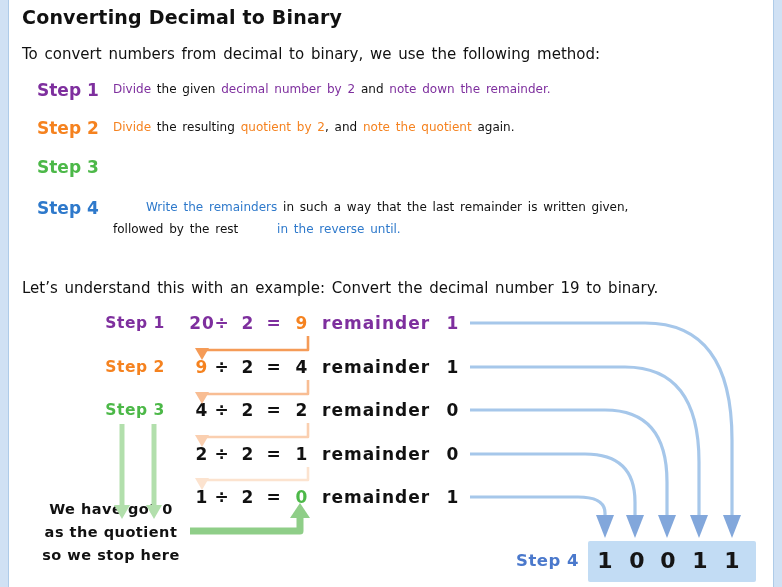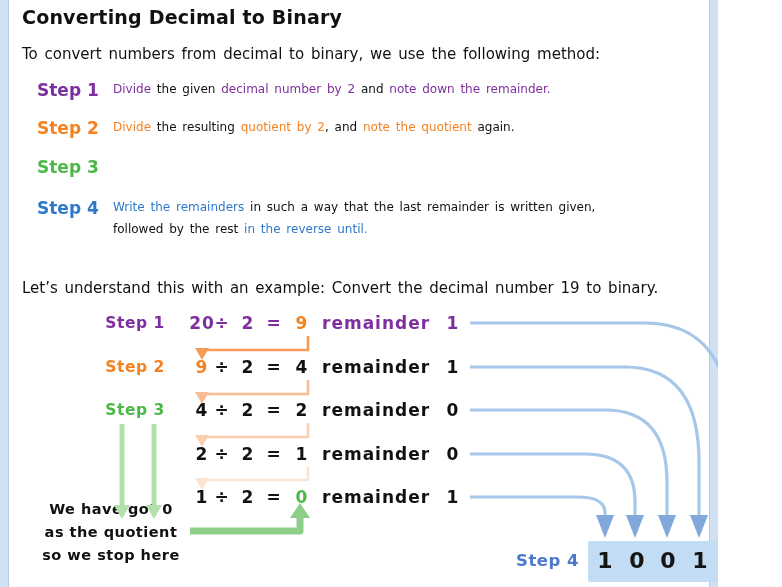--- a/index.html
+++ b/index.html
@@ -1,32 +1,32 @@
 <!DOCTYPE html>
 <html style="--purple: #7E2F9E; --orange: #F5821F; --green: #4CB848; --blue: #2E79CB; --label_blue: #4B79CC; --arrow_blue: #A6C7EA; --arrowhead_blue: #82A7DB; --box_blue: #C2DCF4; --border_blue: #D0E1F4; --border_line: #AECBE8; --bracket1: #F59B57; --bracket2: #F8BD93; --bracket3: #FACFB0; --bracket4: #FCE3CF; --green_light: #B2DFAC; --green_arrow: #8FCE88;"><head>
 <meta charset="utf-8">
 <style>
   html,body{margin:0;padding:0;background:#fff;}
   .page{
-    position:relative;width:718px;height:587px;background:#ffffff;
+    position:relative;width:782px;height:587px;background:#ffffff;
     font-family:"DejaVu Sans",sans-serif;color:#111;overflow:hidden;
   }
   .edge{position:absolute;top:0;bottom:0;width:8px;background:var(--border_blue);}
   .edge.left{left:0;border-right:1px solid var(--border_line);}
   .edge.right{right:0;border-left:1px solid var(--border_line);}
   .abs{position:absolute;}
   .title{left:22px;top:6px;font-size:19px;font-weight:bold;letter-spacing:.2px;}
   .intro{left:22px;top:45px;font-size:15px;word-spacing:2px;}
   .step-label{position:absolute;left:37px;font-size:17px;font-weight:bold;white-space:nowrap;}
   .step-text{position:absolute;left:113px;font-size:12px;word-spacing:2px;white-space:nowrap;}
   .s-purple{color:var(--purple);} .s-orange{color:var(--orange);}
   .s-green{color:var(--green);}  .s-blue{color:var(--blue);}
   .step-text .k{color:#111;}
   .t1 .c{color:var(--purple);} .t2 .c{color:var(--orange);}
-  .t3 .c{color:var(--green);} .t4 .c{color:var(--blue);}
+  .t3 .c{color:var(--green);} .t4 .c{color:var(--blue);margin-left:33px;}
   .example-intro{left:22px;top:262px;font-size:15px;word-spacing:2px;margin-top:17px;}
   
   .ex{position:absolute;font-size:17px;font-weight:600;letter-spacing:1px;}
   .ex span{position:absolute;top:0;line-height:24px;text-align:center;}
   .ex .lbl{left:100px;width:70px;font-size:15.5px;font-weight:bold;letter-spacing:.5px;}
   .ex .dvd{left:184px;width:36px;}
   .ex .op {left:212px;width:20px;}
   .ex .dvs{left:238px;width:20px;}
   .ex .eq {left:264px;width:20px;}
   .ex .qt {left:288px;width:28px;}

